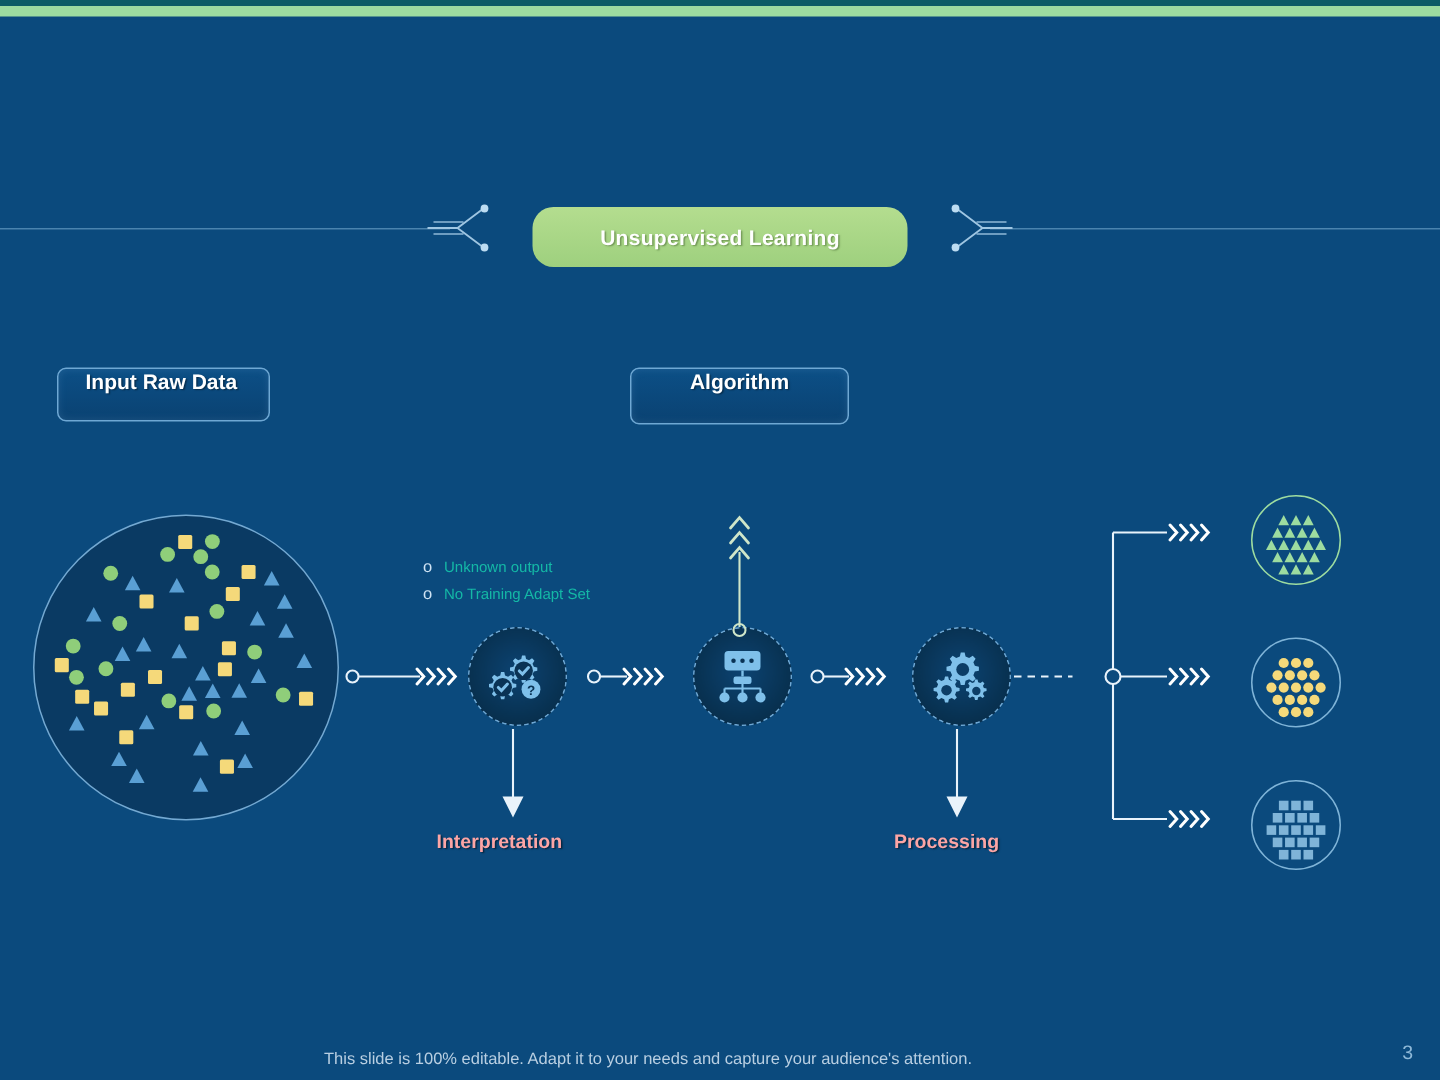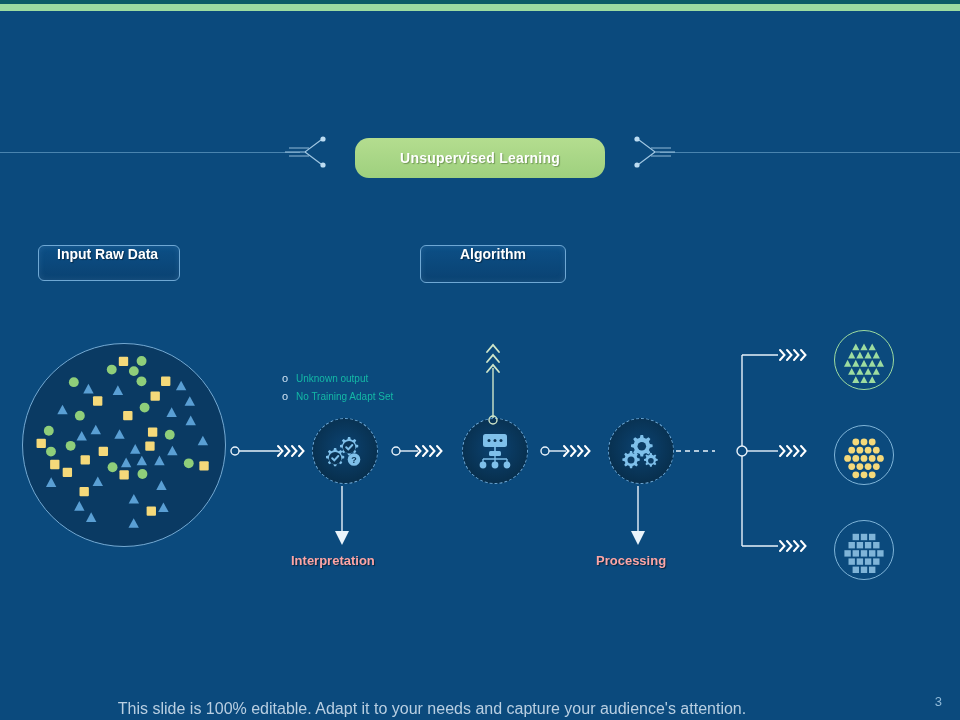--- a/index.html
+++ b/index.html
@@ -90,21 +90,21 @@
   #out-dot{left:834px;top:425px;border:1.5px solid #7fb4d8;}
   #out-sq{left:834px;top:520px;border:1.5px solid #7fb4d8;}
   .ocirc svg{position:absolute;inset:0;}
 
   
   .overlay{position:absolute;inset:0;pointer-events:none;}
 
   
   .footer{
     position:absolute;left:0;top:700px;width:864px;text-align:center;
-    font-size:16px;color:#b9cfe2;
+    font-size:11px;color:#b9cfe2;
   }
   .pageno{
     position:absolute;right:18px;top:694px;font-size:13px;color:#8fb9d8;
   }
 </style>
 </head>
 <body>
 
 <div class="slide">
 

